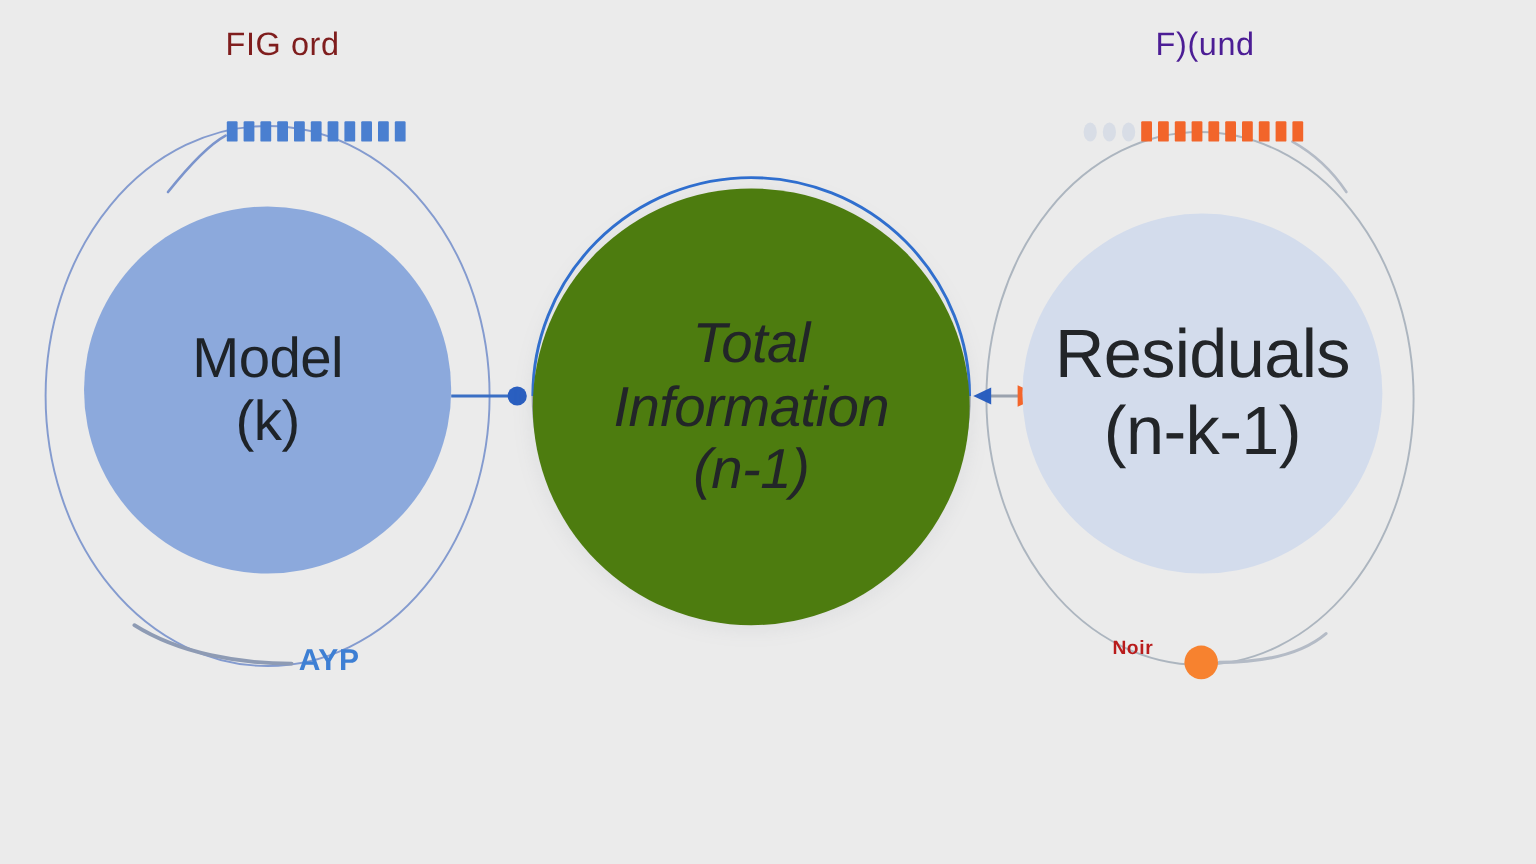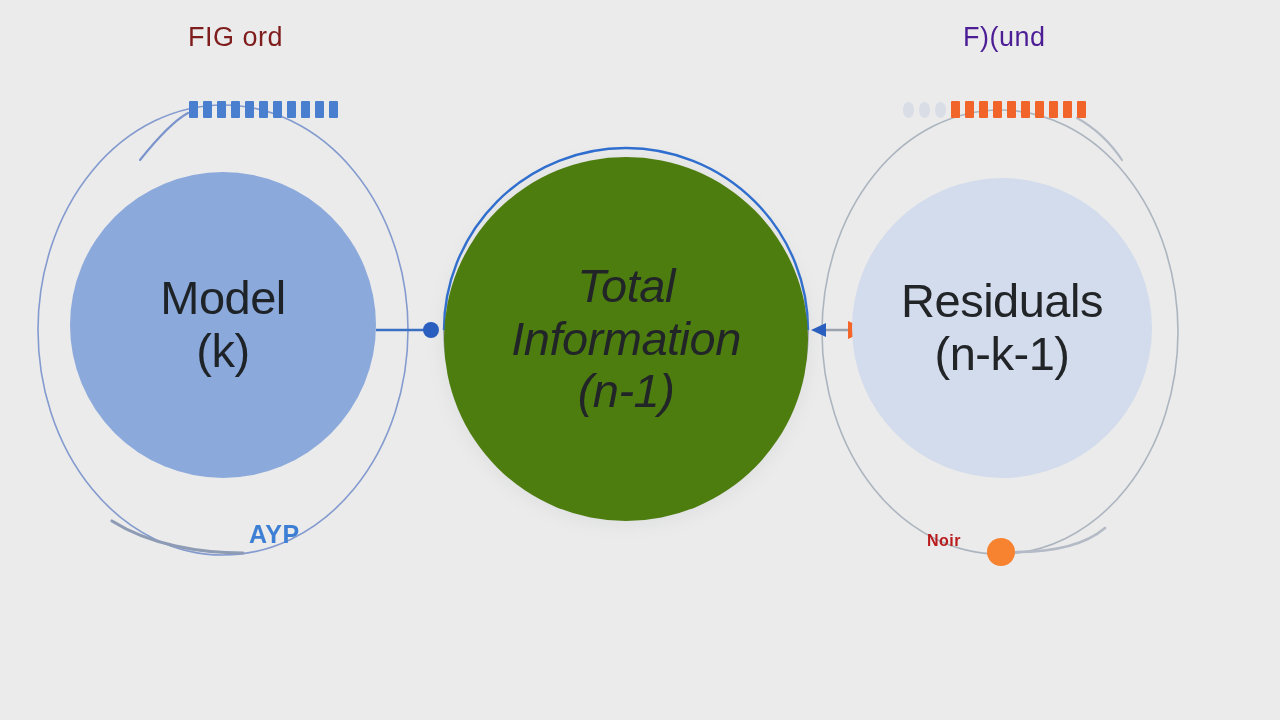--- a/index.html
+++ b/index.html
@@ -70,21 +70,21 @@
   }
 
   #node-residuals {
     left: 852px;
     top: 178px;
     width: 300px;
     height: 300px;
     background: #d3dcec;
   }
   #node-residuals .node-label {
-    font-size: 47px;
+    font-size: 57px;
   }
 
   
   .annot {
     position: absolute;
     white-space: nowrap;
   }
   #label-top-left {
     left: 188px;
     top: 22px;
@@ -96,21 +96,21 @@
   #label-top-right {
     left: 963px;
     top: 22px;
     font-size: 27px;
     color: #4c1d95;
     letter-spacing: 0.5px;
     filter: blur(0.55px);
   }
   #label-bottom-left {
     left: 249px;
-    top: 520px;
+    top: 536px;
     font-size: 25px;
     font-weight: bold;
     color: #3d7fd4;
     letter-spacing: 0.5px;
     filter: blur(0.5px);
   }
   #label-bottom-right {
     left: 927px;
     top: 532px;
     font-size: 16px;

